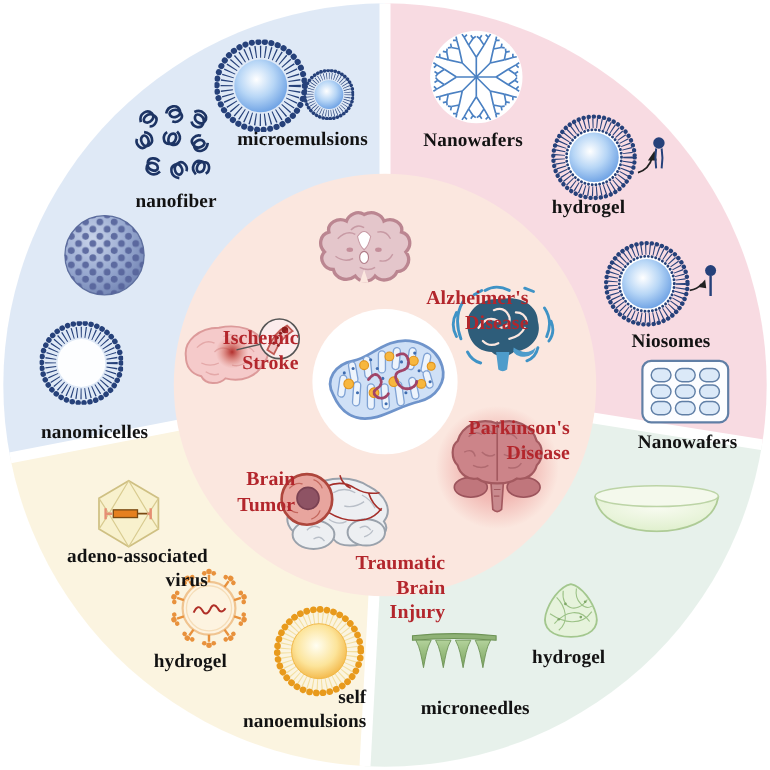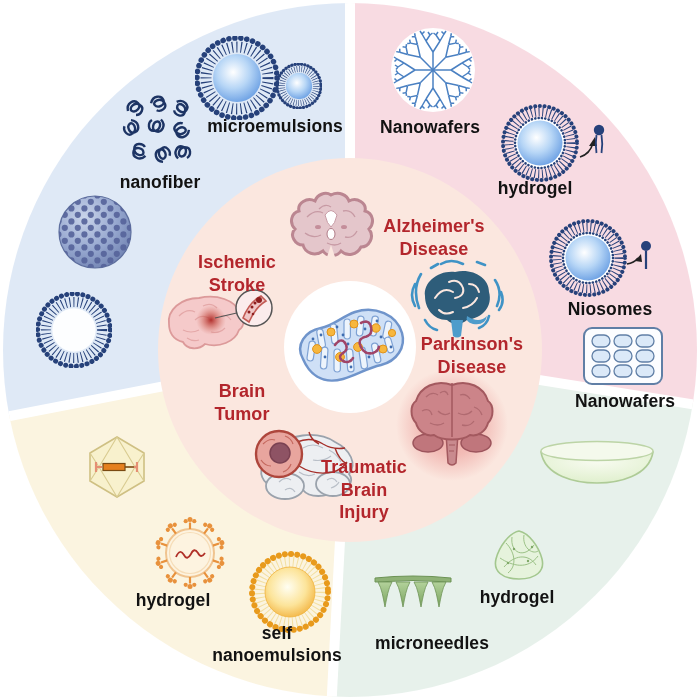--- a/index.html
+++ b/index.html
@@ -13,22 +13,22 @@
             #dfe9f6 259deg 360deg);}
   .dv{position:absolute;left:342px;top:347px;width:10px;height:352px;background:#ffffff;transform-origin:5px 0;}
   .dv-top{transform:rotate(180deg);}
   .dv-right{transform:rotate(-81deg);}
   .dv-bottom{transform:rotate(3deg);}
   .dv-left{transform:rotate(79deg);}
   .innerRing{position:absolute;left:158px;top:158px;width:384px;height:384px;border-radius:50%;background:#fbe7df;}
   .centerCircle{position:absolute;left:284px;top:281px;width:132px;height:132px;border-radius:50%;background:#ffffff;}
   .icon{position:absolute;}
   .lbl{position:absolute;transform:translate(-50%,-50%);font-weight:700;font-size:17.5px;line-height:1.25;
-       color:#121212;text-align:center;white-space:pre-line;letter-spacing:.1px;}
-  .disease{color:#b3262c;font-size:18px;line-height:1.26;}
+       color:#121212;text-align:right;white-space:pre-line;letter-spacing:.1px;font-family:Liberation Serif, serif;}
+  .disease{color:#b3262c;font-size:18px;line-height:1.26;margin-top:44px;}
 </style>
 </head>
 <body>
 
 <div class="canvas">
 
   <svg width="0" height="0" style="position:absolute">
     <defs>
       <radialGradient id="gBlue" cx="42%" cy="38%" r="75%">
         <stop offset="0%" stop-color="#ffffff"></stop>
@@ -355,24 +355,27 @@
         <circle cx="86" cy="22" r="1.4"></circle>
     </g>
     <g stroke="#a04468" stroke-width="2.6" stroke-dasharray="2.2 1.6" fill="none" stroke-linecap="round">
       <path d="M44,46 q6,-8 10,-2 q4,6 -2,10 q-6,4 0,8 q6,3 10,-3"></path>
       <path d="M70,24 q8,-4 10,4 q2,8 -6,10 q-8,2 -4,10 q4,8 12,6 q6,-2 6,-8"></path>
     </g>
   </svg>
 
   <div class="lbl" style="left:275px;top:127px">microemulsions</div>
   <div class="lbl" style="left:160px;top:183px">nanofiber</div>
+  <div class="lbl" style="left:86px;top:393px">nanomicelles</div>
   <div class="lbl" style="left:430px;top:128px">Nanowafers</div>
   <div class="lbl" style="left:535px;top:189px">hydrogel</div>
   <div class="lbl" style="left:610px;top:310px">Niosomes</div>
   <div class="lbl" style="left:625px;top:402px">Nanowafers</div>
+  <div class="lbl" style="left:125px;top:517px">adeno-associated
+virus</div>
   <div class="lbl" style="left:173px;top:601px">hydrogel</div>
   <div class="lbl" style="left:277px;top:645px">self
 nanoemulsions</div>
   <div class="lbl" style="left:517px;top:598px">hydrogel</div>
   <div class="lbl" style="left:432px;top:644px">microneedles</div>
 
   <div class="lbl disease" style="left:237px;top:274px">Ischemic
 Stroke</div>
   <div class="lbl disease" style="left:434px;top:238px">Alzheimer's
 Disease</div>

